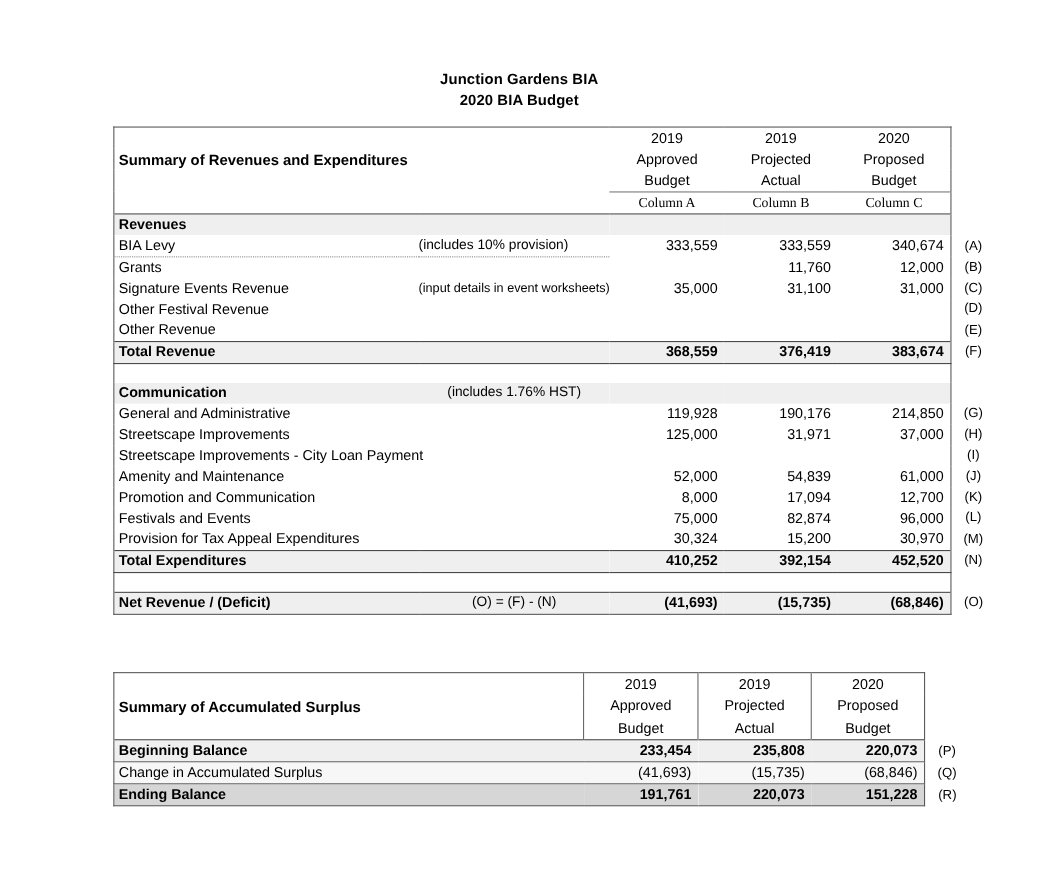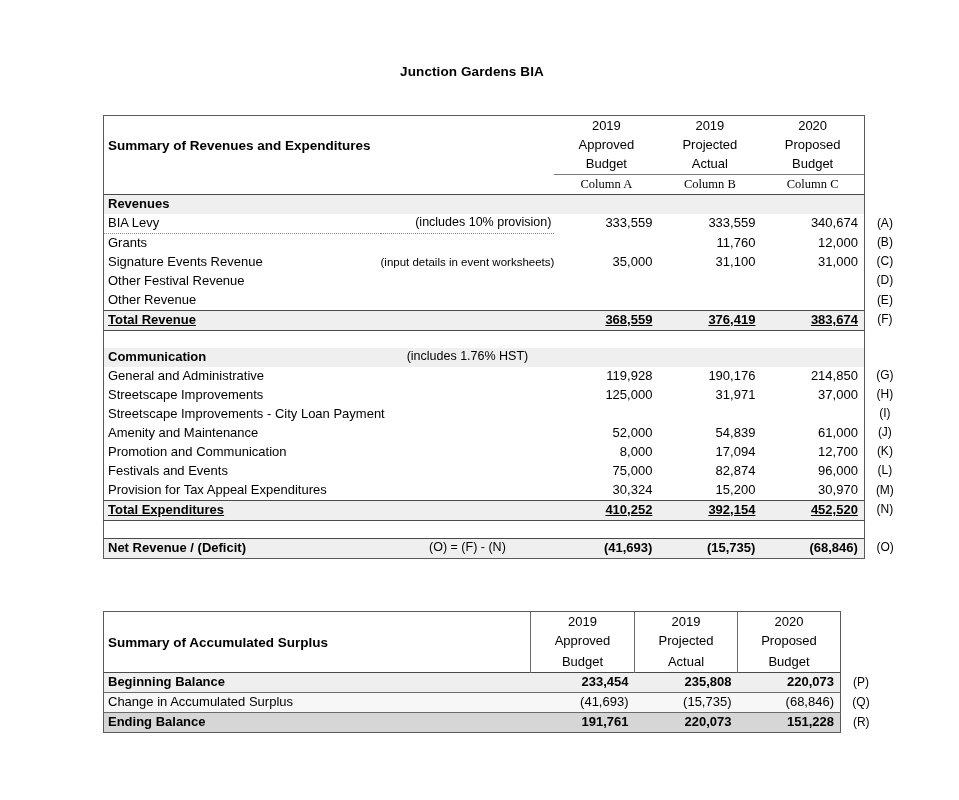--- a/index.html
+++ b/index.html
@@ -113,40 +113,40 @@
 
   .item {
     padding-left: 4px !important;
     font-size: 13px;
   }
   .note {
     text-align: center;
     font-size: 11.5px;
   }
   .note-right {
-    text-align: right;
+    text-align: left;
     font-size: 12.5px;
     padding-right: 3px !important;
   }
   .num {
     text-align: right;
     padding-right: 6px !important;
     font-size: 13px;
     font-variant-numeric: tabular-nums;
   }
   .ref {
     text-align: center;
     font-size: 12px;
     padding-left: 5px !important;
   }
 
   .total td { font-weight: bold; background: #efefef; }
   .total .num { font-weight: bold; }
   .rule-top { border-top: 1.2px solid #4a4a4a; }
-  .rule-bot { border-bottom: 1.2px solid #4a4a4a; text-decoration: underline; }
+  .rule-bot { border-bottom: 1.2px solid #4a4a4a; }
 
   .dotted-under { border-bottom: 1px dotted #8a8a8a; }
 
   .spacer td { height: 17px; background: #ffffff; }
 
   
   #tbl-surplus { left: 103px; top: 611px; }
 
   .vsep-l { border-left: 1px solid #6a6a6a; }
 
@@ -156,20 +156,21 @@
   .row-bold td { font-weight: bold; }
   .thin-bot { border-bottom: 1px solid #6a6a6a; }
 </style>
 </head>
 <body>
 
 <div class="page">
 
   <div class="doc-title">
     <span>Junction Gardens BIA</span>
+    <span class="line2">2020 BIA Budget</span>
   </div>
 
   <table class="sheet" id="tbl-summary">
     <colgroup>
       <col class="c-label">
         <col class="c-note">
         <col class="c-a">
         <col class="c-b">
         <col class="c-c">
         <col class="c-ref">

